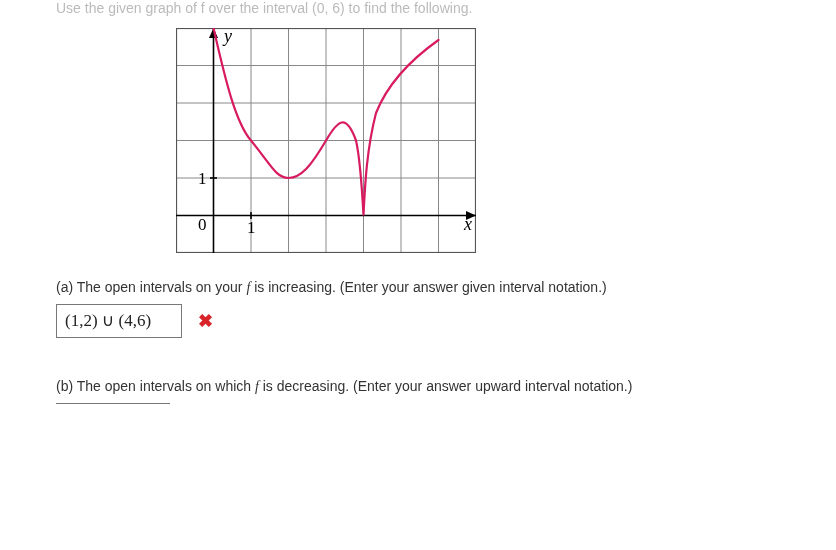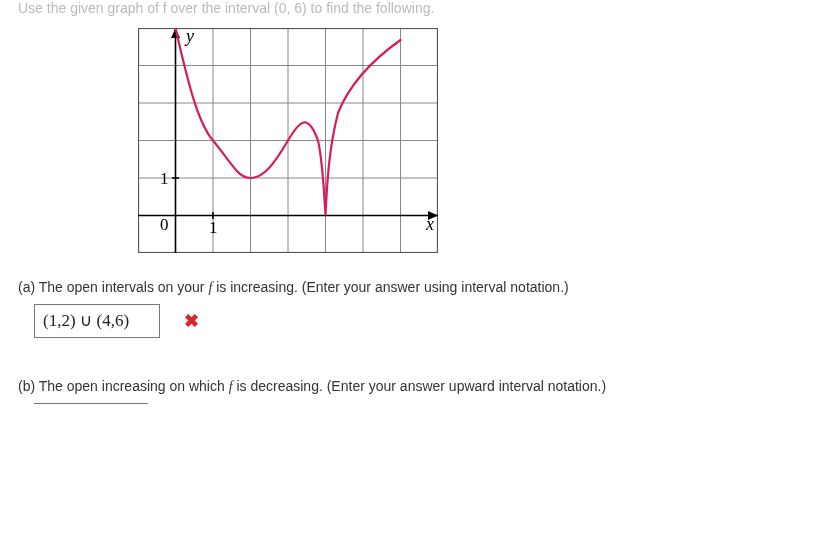--- a/index.html
+++ b/index.html
@@ -7,21 +7,21 @@
     font-size: 14px;
     color: #333;
     margin: 0;
     padding: 0;
     background: #fff;
   }
   .page {
     width: 836px;
     height: 404px;
     position: relative;
-    padding: 0 18px;
+    padding: 0 56px;
     box-sizing: border-box;
   }
   .prompt-top {
     color: #bbb;
     font-size: 14px;
     padding-top: 0px;
     margin-bottom: 12px;
     white-space: nowrap;
     overflow: hidden;
   }
@@ -39,23 +39,22 @@
   .question-text {
     color: #333;
   }
   .question-text em, .ital {
     font-style: italic;
     font-family: 'Times New Roman', serif;
   }
   .answer-row {
     display: flex;
     align-items: center;
-    gap: 24px;
+    gap: 16px;
     margin-top: 6px;
-    margin-left: 16px;
   }
   .answer-box {
     border: 1px solid #777;
     min-width: 96px;
     height: 28px;
     padding: 2px 8px;
     display: flex;
     align-items: center;
     font-family: 'Times New Roman', serif;
     font-size: 17px;
@@ -133,35 +132,35 @@
       <text x="71" y="205" font-family="Times New Roman,serif" font-size="17" fill="#000">1</text>
       <text x="22" y="156" font-family="Times New Roman,serif" font-size="17" fill="#000">1</text>
 
       <line x1="75" y1="184" x2="75" y2="191" stroke="#000" stroke-width="1.6"></line>
       <line x1="34" y1="150" x2="41" y2="150" stroke="#000" stroke-width="1.6"></line>
     </svg>
   </div>
 
   <div class="question-block">
     <span class="question-text">
-      <span>(a) The open intervals on your </span><span class="ital">f</span><span> is increasing. (Enter your answer using interval notation.)</span>
+      <span>(a) The open intervals on your </span><span class="ital">f</span><span> is increasing. (Enter your answer given interval notation.)</span>
     </span>
     <div class="answer-row">
       <div class="answer-box filled">
         <span>(1,2) ∪ (4,6)</span>
       </div>
       <span class="mark-wrong">✖</span>
     </div>
   </div>
 
   <div class="spacer"></div>
 
   <div class="question-block">
     <span class="question-text">
-      <span>(b) The open increasing on which </span><span class="ital">f</span><span> is decreasing. (Enter your answer upward interval notation.)</span>
+      <span>(b) The open intervals on which </span><span class="ital">f</span><span> is decreasing. (Enter your answer upward interval notation.)</span>
     </span>
     <div class="answer-row">
       <div class="answer-box">
         <span></span>
       </div>
     </div>
   </div>
 
   <div class="spacer"></div>
 

